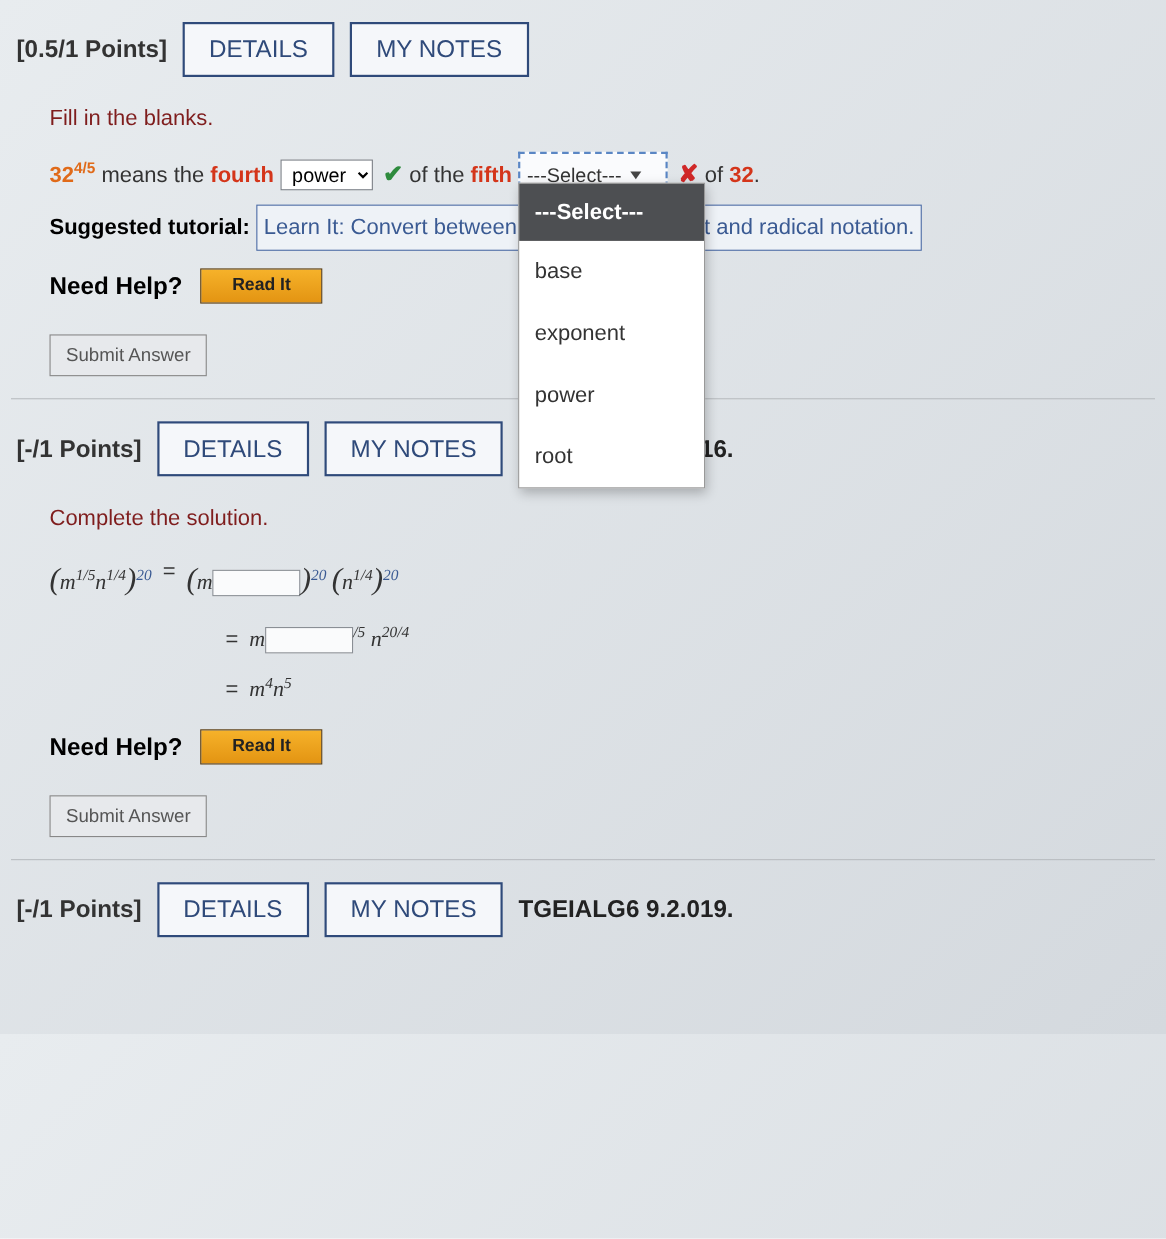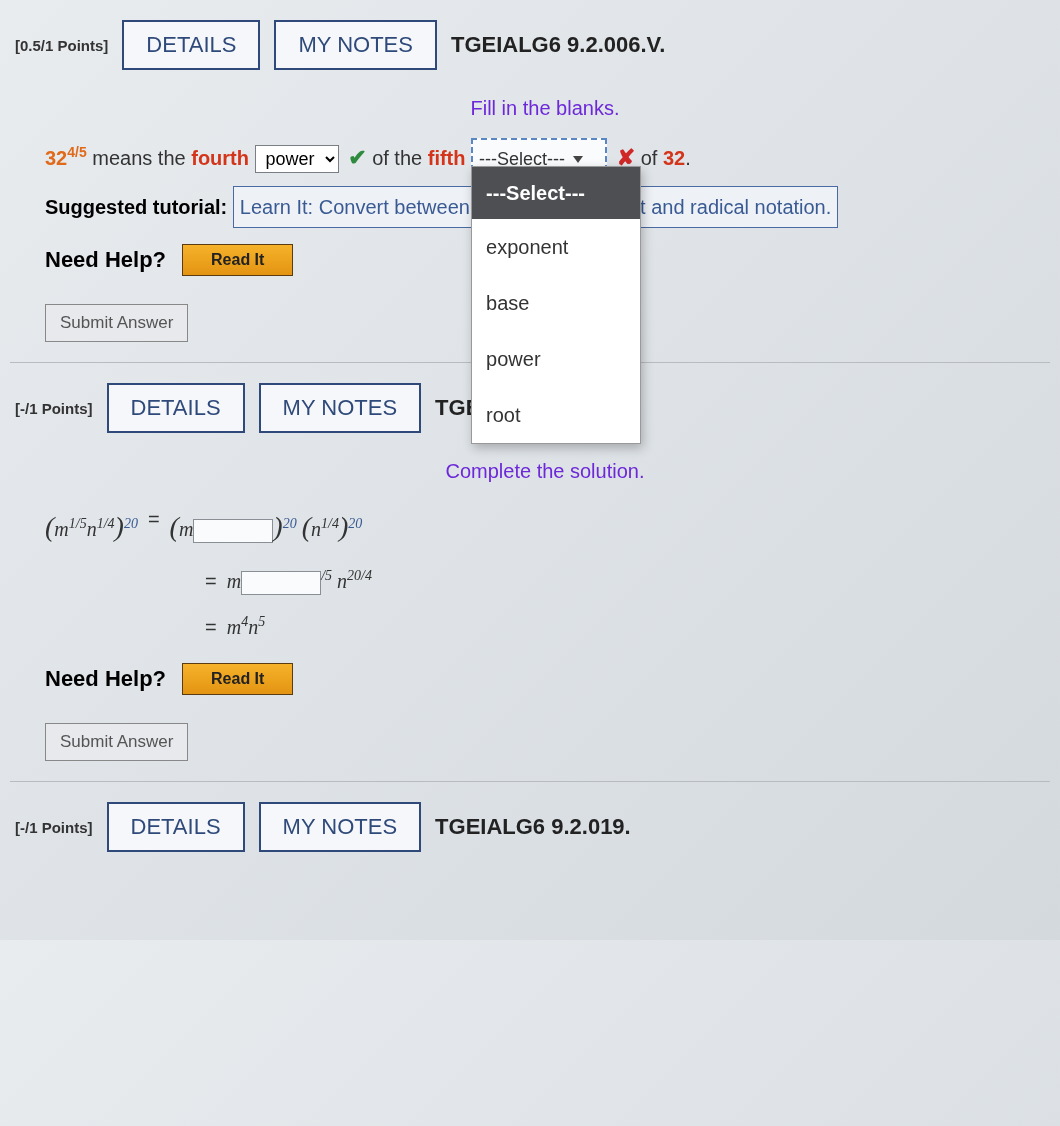--- a/index.html
+++ b/index.html
@@ -18,21 +18,21 @@
   }
   .qheader {
     display: flex;
     align-items: center;
     gap: 14px;
     flex-wrap: wrap;
     margin-bottom: 18px;
   }
   .points {
     font-weight: bold;
-    font-size: 15px;
+    font-size: 22px;
     color: #333;
   }
   .hbtn {
     border: 2px solid #2f4a7a;
     background: #f5f7fa;
     color: #2f4a7a;
     padding: 10px 22px;
     font-size: 22px;
     font-weight: 400;
     cursor: pointer;
@@ -40,21 +40,21 @@
   .qref {
     font-weight: bold;
     font-size: 22px;
     color: #222;
   }
   .qbody {
     padding-left: 30px;
     font-size: 20px;
     line-height: 2.0;
   }
-  .prompt { color: #6d28d9; margin-bottom: 8px; text-align: center; }
+  .prompt { color: #7f1d1d; margin-bottom: 8px; }
   .mathline { margin-bottom: 6px; }
   .red { color: #d4351a; font-weight: 600; }
   .orange { color: #e06a19; font-weight: 600; }
   .sup { font-size: 0.7em; vertical-align: super; }
   select.ans {
     font-size: 18px;
     padding: 2px 6px;
     border: 1px solid #7a7f86;
     background: #fff;
   }
@@ -171,21 +171,20 @@
   .ital { font-style: italic; font-family: 'Times New Roman', serif; }
 </style>
 </head>
 <body>
 
 <div class="qblock">
   <div class="qheader">
     <span class="points">[0.5/1 Points]</span>
     <button class="hbtn">DETAILS</button>
     <button class="hbtn">MY NOTES</button>
-    <span class="qref">TGEIALG6 9.2.006.V.</span>
   </div>
 
   <div class="qbody">
     <div class="prompt">Fill in the blanks.</div>
 
     <div class="mathline">
       <span class="orange">32</span><span class="orange sup">4/5</span>
       <span> means the </span>
       <span class="red">fourth</span>
       <select class="ans">
@@ -195,22 +194,22 @@
       <span> of the </span>
       <span class="red">fifth</span>
 
       <span class="dd-wrap">
         <span class="dd-select">
           <span>---Select---</span>
           <span class="dd-caret"></span>
         </span>
         <div class="dd-menu">
           <div class="dd-head">---Select---</div>
+          <div class="dd-item">base</div>
           <div class="dd-item">exponent</div>
-          <div class="dd-item">base</div>
           <div class="dd-item">power</div>
           <div class="dd-item">root</div>
         </div>
       </span>
 
       <span class="mark cross">✘</span>
       <span> of </span>
       <span class="red">32</span><span>.</span>
     </div>
 

